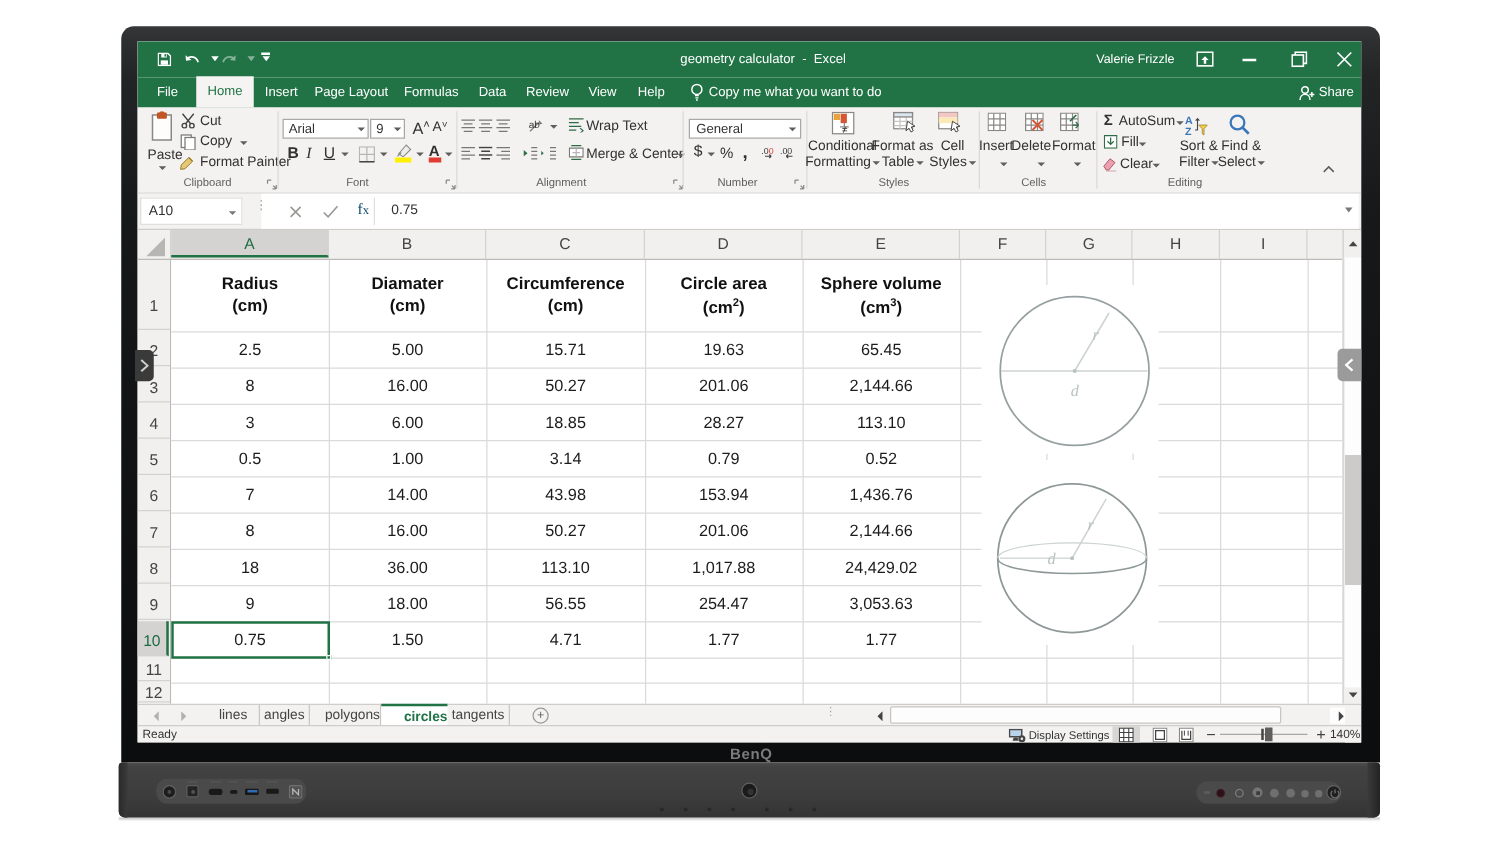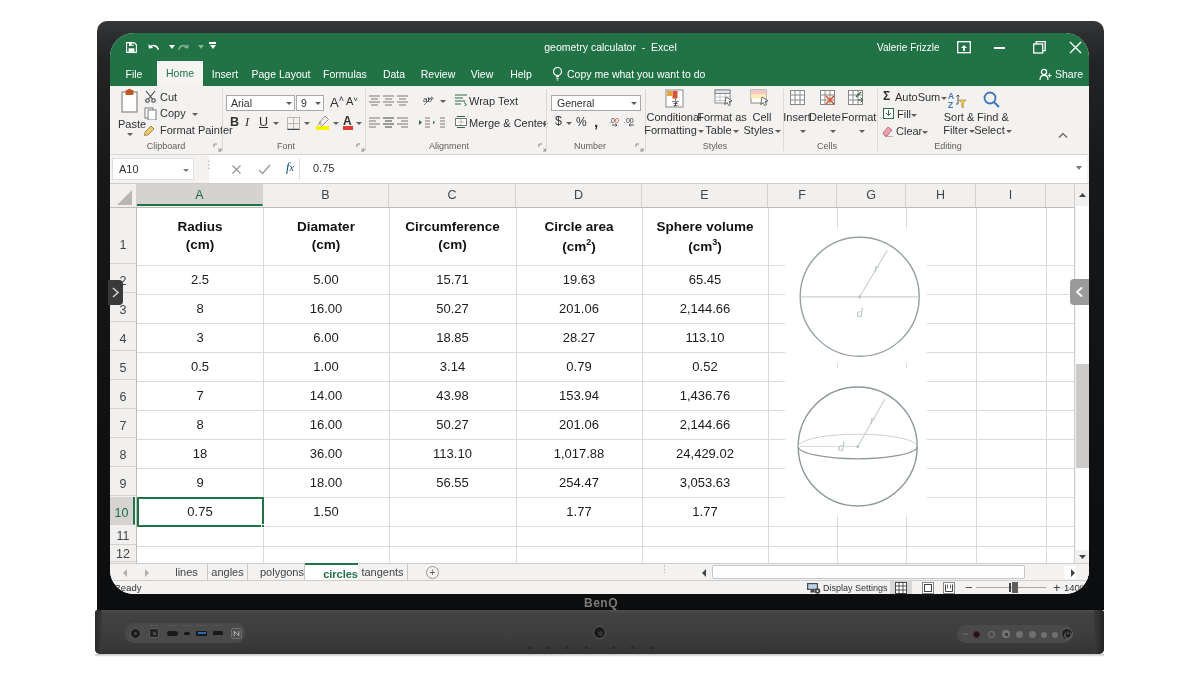--- a/index.html
+++ b/index.html
@@ -10,21 +10,21 @@
 
 #frame { left:97px; top:21px; width:1007px; height:589px; background:#2d2d2d; border-radius:10px 10px 0 0; background:linear-gradient(180deg,#353739 0,#2c2e30 14px,#222426 40px,#171819 150px,#101112 400px,#0c0d0e 100%); }
 #soundbar { left:95px; top:610px; width:1009px; height:44px; background:linear-gradient(180deg,#4e4e4e 0,#424242 8%,#3d3d3d 60%,#333333 100%); border-radius:3px 3px 5px 5px; }
 #soundbar .edgeL { position:absolute; left:0; top:0; width:7px; height:44px; background:linear-gradient(90deg,#2a2a2a,#3a3a3a); border-radius:3px 0 0 5px; }
 #soundbar .edgeR { position:absolute; right:0; top:0; width:10px; height:44px; background:linear-gradient(90deg,#3a3a3a,#232323); border-radius:0 3px 5px 0; }
 #benq { left:578px; top:596px; width:46px; height:13px; color:#7b7b7b; font-size:12px; font-weight:bold; letter-spacing:0.5px; text-align:center; }
 .pill { background:#4a4a4a; border-radius:9px; }
 #shadow { left:95px; top:654px; width:1009px; height:3px; background:linear-gradient(180deg,rgba(0,0,0,0.25),rgba(0,0,0,0)); }
 
 
-#screen { left:110px; top:33px; width:979px; height:561px; background:#ffffff; overflow:hidden;border-radius:24px; }
+#screen { left:110px; top:33px; width:979px; height:561px; background:#ffffff; overflow:hidden; }
 
 
 #titlebar { left:0; top:0; width:979px; height:29px; background:#217346; color:#fff; }
 #tabrow { left:0; top:29px; width:979px; height:24px; background:#217346; color:#fff; }
 .rtab { position:absolute; top:0; height:24px; line-height:24px; font-size:10.5px; color:#fff; text-align:center; }
 #hometab { position:absolute; left:47px; top:-1px; width:46px; height:25px; background:#f5f4f2; color:#217346; line-height:25px; text-align:center; font-size:10.5px; }
 
 
 #ribbon { left:0; top:53px; width:979px; height:69px; background:#f3f2f1; border-bottom:1px solid #d8d6d4; }
 .grplabel { position:absolute; bottom:3px; font-size:9px; color:#605e5c; text-align:center; }
@@ -343,21 +343,21 @@
     <div id="fbar" class="abs">
       <div id="namebox">A10<div class="darr abs" style="left:70px;top:10px;border-top-color:#7a7876"></div></div>
       <div class="abs" style="left:99px;top:0;width:878px;height:28px;background:#fff"></div>
       <div class="abs" style="left:94px;top:8px;width:3px;height:13px;color:#a8a6a4;font-size:10px;line-height:4.5px">⋮</div>
       <svg class="abs" style="left:121px;top:9px" width="11" height="11" viewBox="0 0 11 11">
           <path d="M1.5 1.5 L9.5 9.5 M9.5 1.5 L1.5 9.5" stroke="#9a9896" stroke-width="1.3"></path>
         </svg>
       <svg class="abs" style="left:148px;top:9px" width="13" height="11" viewBox="0 0 13 11">
           <path d="M1 6 L4.5 9.5 L12 1" stroke="#9a9896" stroke-width="1.3" fill="none"></path>
         </svg>
-      <div class="abs" style="left:176px;top:5px;font-size:12.5px;font-style:italic;font-family:'Liberation Serif',serif;color:#0c4a6e">f<span style="font-size:10px">x</span></div>
+      <div class="abs" style="left:176px;top:5px;font-size:12.5px;font-family:'Liberation Serif',serif;color:#0c4a6e">f<span style="font-size:10px">x</span></div>
       <div class="abs" style="left:203px;top:7px;font-size:11px;color:#323130">0.75</div>
       <div class="abs" style="left:189px;top:3px;width:1px;height:22px;background:#e1dfdd"></div>
       <div class="abs" style="left:966px;top:11px;width:0;height:0;border-left:3.5px solid transparent;border-right:3.5px solid transparent;border-top:4px solid #7a7876"></div>
     </div>
     <div id="colhdr" class="abs">
       <div class="abs" style="left:0;top:0;width:27px;height:23px;border-right:1px solid #d4d2d0"></div>
       <div class="abs" style="left:7px;top:6px;width:0;height:0;border-left:15px solid transparent;border-bottom:15px solid #b8b6b4"></div>
       <div class="chd" style="left:27px;width:126px;background:#d5d3d1;border-bottom:2px solid #217346;height:22px;color:#1d6b43">A</div>
       <div class="chd" style="left:153px;width:126px">B</div>
       <div class="chd" style="left:279px;width:127px">C</div>
@@ -446,20 +446,21 @@
       <div class="cell" style="left:252px;top:231px;width:127px;line-height:29px">113.10</div>
       <div class="cell" style="left:379px;top:231px;width:126px;line-height:29px">1,017.88</div>
       <div class="cell" style="left:505px;top:231px;width:126px;line-height:29px">24,429.02</div>
       <div class="cell" style="left:0px;top:260px;width:126px;line-height:29px">9</div>
       <div class="cell" style="left:126px;top:260px;width:126px;line-height:29px">18.00</div>
       <div class="cell" style="left:252px;top:260px;width:127px;line-height:29px">56.55</div>
       <div class="cell" style="left:379px;top:260px;width:126px;line-height:29px">254.47</div>
       <div class="cell" style="left:505px;top:260px;width:126px;line-height:29px">3,053.63</div>
       <div class="cell" style="left:0px;top:289px;width:126px;line-height:29px">0.75</div>
       <div class="cell" style="left:126px;top:289px;width:126px;line-height:29px">1.50</div>
+      <div class="cell" style="left:252px;top:289px;width:127px;line-height:29px">4.71</div>
       <div class="cell" style="left:379px;top:289px;width:126px;line-height:29px">1.77</div>
       <div class="cell" style="left:505px;top:289px;width:126px;line-height:29px">1.77</div>
 
       <div class="abs" style="left:0;top:289px;width:127px;height:30px;border:2px solid #217346"></div>
       <div class="abs" style="left:124px;top:316px;width:4px;height:4px;background:#217346;border:1px solid #fff"></div>
 
       <svg class="abs" style="left:648px;top:20px" width="142" height="292" viewBox="0 0 142 292">
         <rect x="0" y="0" width="142" height="135" fill="#ffffff"></rect>
         <rect x="0" y="140" width="142" height="148" fill="#ffffff"></rect>
 

